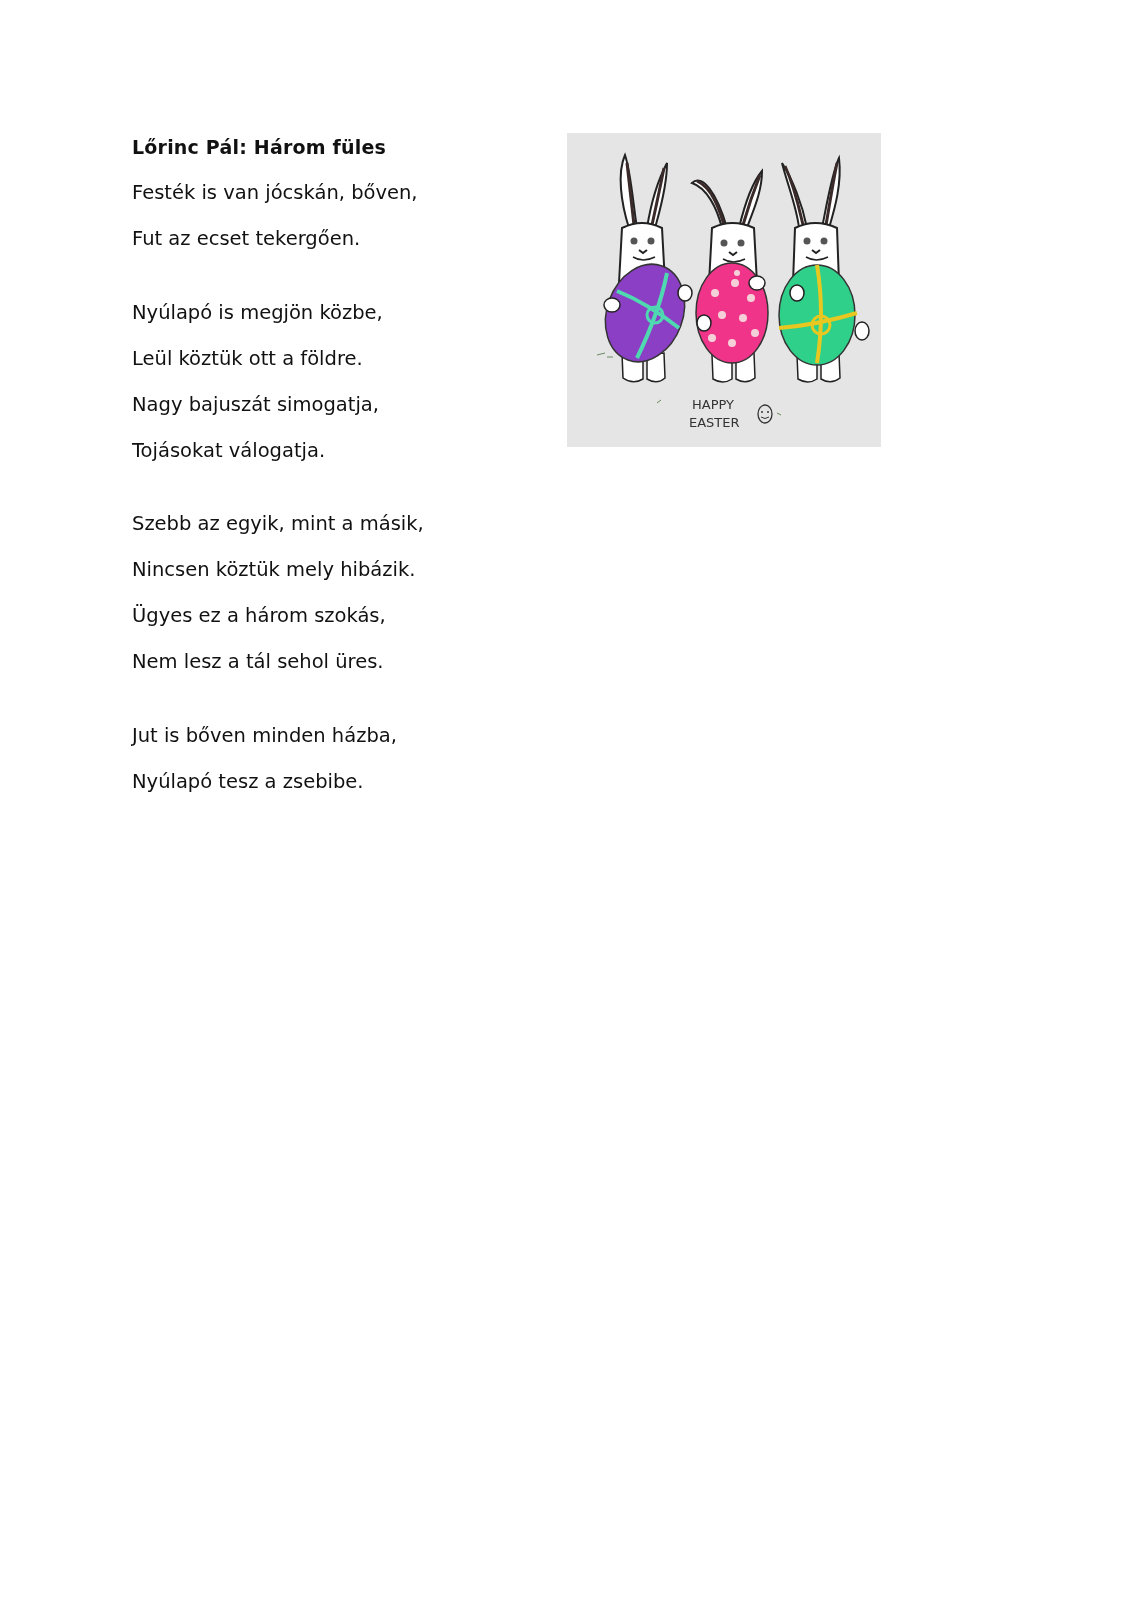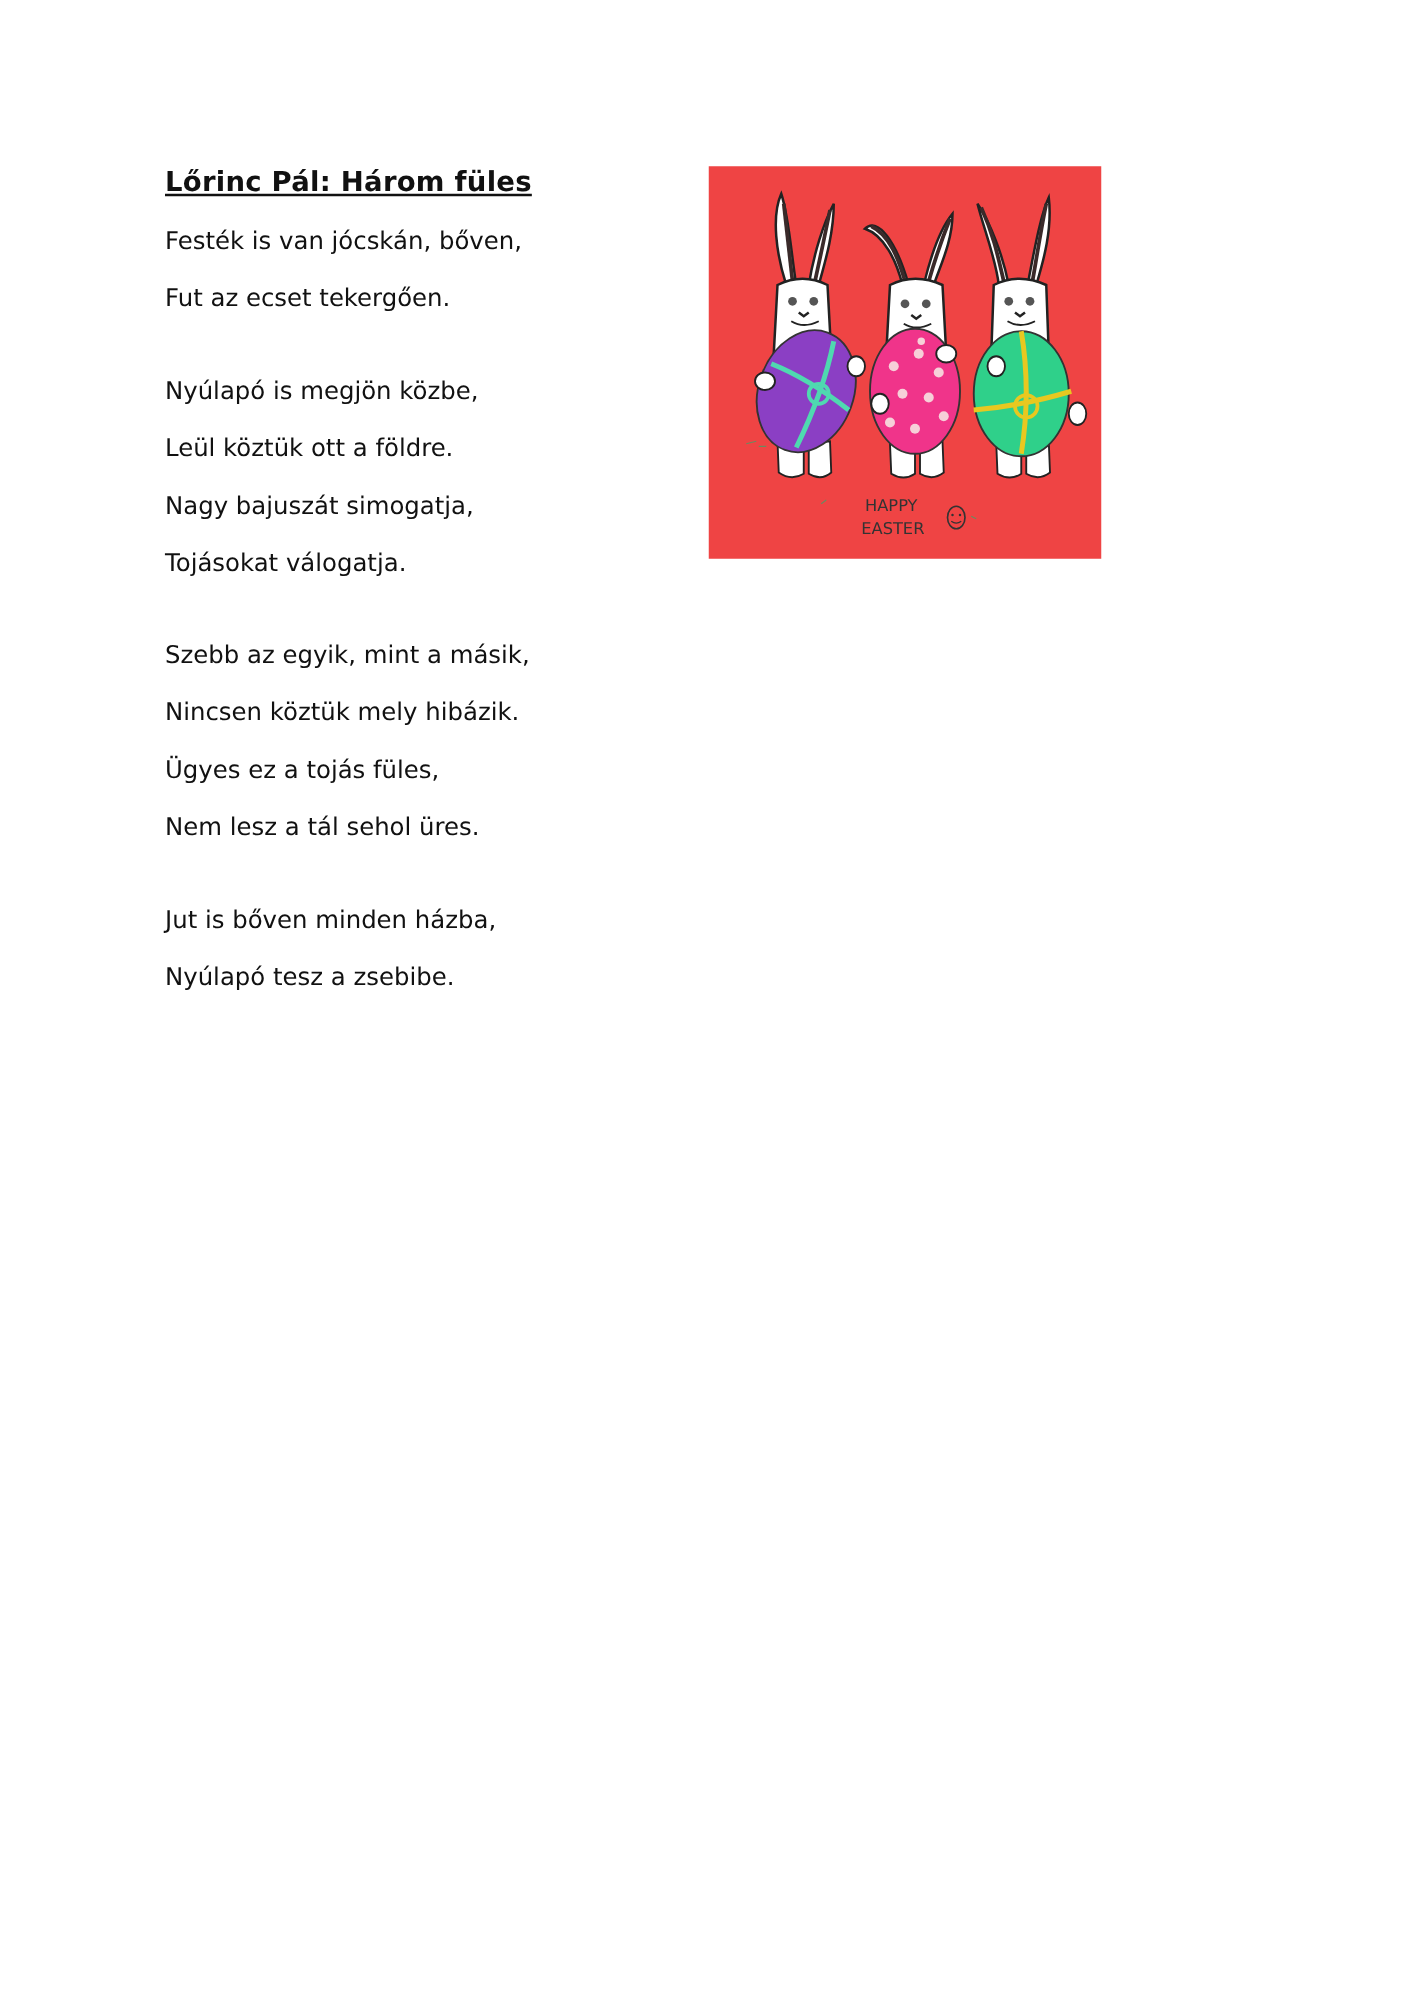--- a/index.html
+++ b/index.html
@@ -1,44 +1,44 @@
 <!DOCTYPE html>
 <html><head>
 <meta charset="utf-8">
 <style>
   html, body { margin: 0; padding: 0; background: #ffffff; }
   body { width: 1130px; height: 1600px; position: relative; overflow: hidden;
          font-family: "DejaVu Sans", sans-serif; color: #111; }
   .poem { position: absolute; left: 132px; top: 133px; width: 400px; }
-  .title { font-weight: bold; font-size: 22px; height: 28px; line-height: 28px; margin-bottom: 18px; letter-spacing: 0.2px; text-decoration: underline; }
+  .title { font-weight: bold; font-size: 19px; height: 28px; line-height: 28px; margin-bottom: 18px; letter-spacing: 0.2px; }
   .line { font-size: 19.5px; height: 28px; line-height: 28px; margin-bottom: 18px; white-space: nowrap; }
   .stanza { margin-bottom: 45.5px; }
   .stanza:last-child { margin-bottom: 13px; }
-  .illustration { position: absolute; left: 567px; top: 133px; width: 314px; height: 314px; background: #ef4444; overflow: hidden; }
+  .illustration { position: absolute; left: 567px; top: 133px; width: 314px; height: 314px; background: #e5e5e5; overflow: hidden; }
   .illustration svg { display: block; }
 </style>
 </head>
 <body>
 
 <div class="poem">
   <div class="title">Lőrinc Pál: Három füles</div>
   <div class="stanza">
     <div class="line">Festék is van jócskán, bőven,</div>
     <div class="line">Fut az ecset tekergően.</div>
   </div>
   <div class="stanza">
     <div class="line">Nyúlapó is megjön közbe,</div>
     <div class="line">Leül köztük ott a földre.</div>
     <div class="line">Nagy bajuszát simogatja,</div>
     <div class="line">Tojásokat válogatja.</div>
   </div>
   <div class="stanza">
     <div class="line">Szebb az egyik, mint a másik,</div>
     <div class="line">Nincsen köztük mely hibázik.</div>
-    <div class="line">Ügyes ez a tojás füles,</div>
+    <div class="line">Ügyes ez a három szokás,</div>
     <div class="line">Nem lesz a tál sehol üres.</div>
   </div>
   <div class="stanza">
     <div class="line">Jut is bőven minden házba,</div>
     <div class="line">Nyúlapó tesz a zsebibe.</div>
   </div>
 </div>
 
 <div class="illustration">
   <svg width="314" height="314" viewBox="0 0 314 314">

